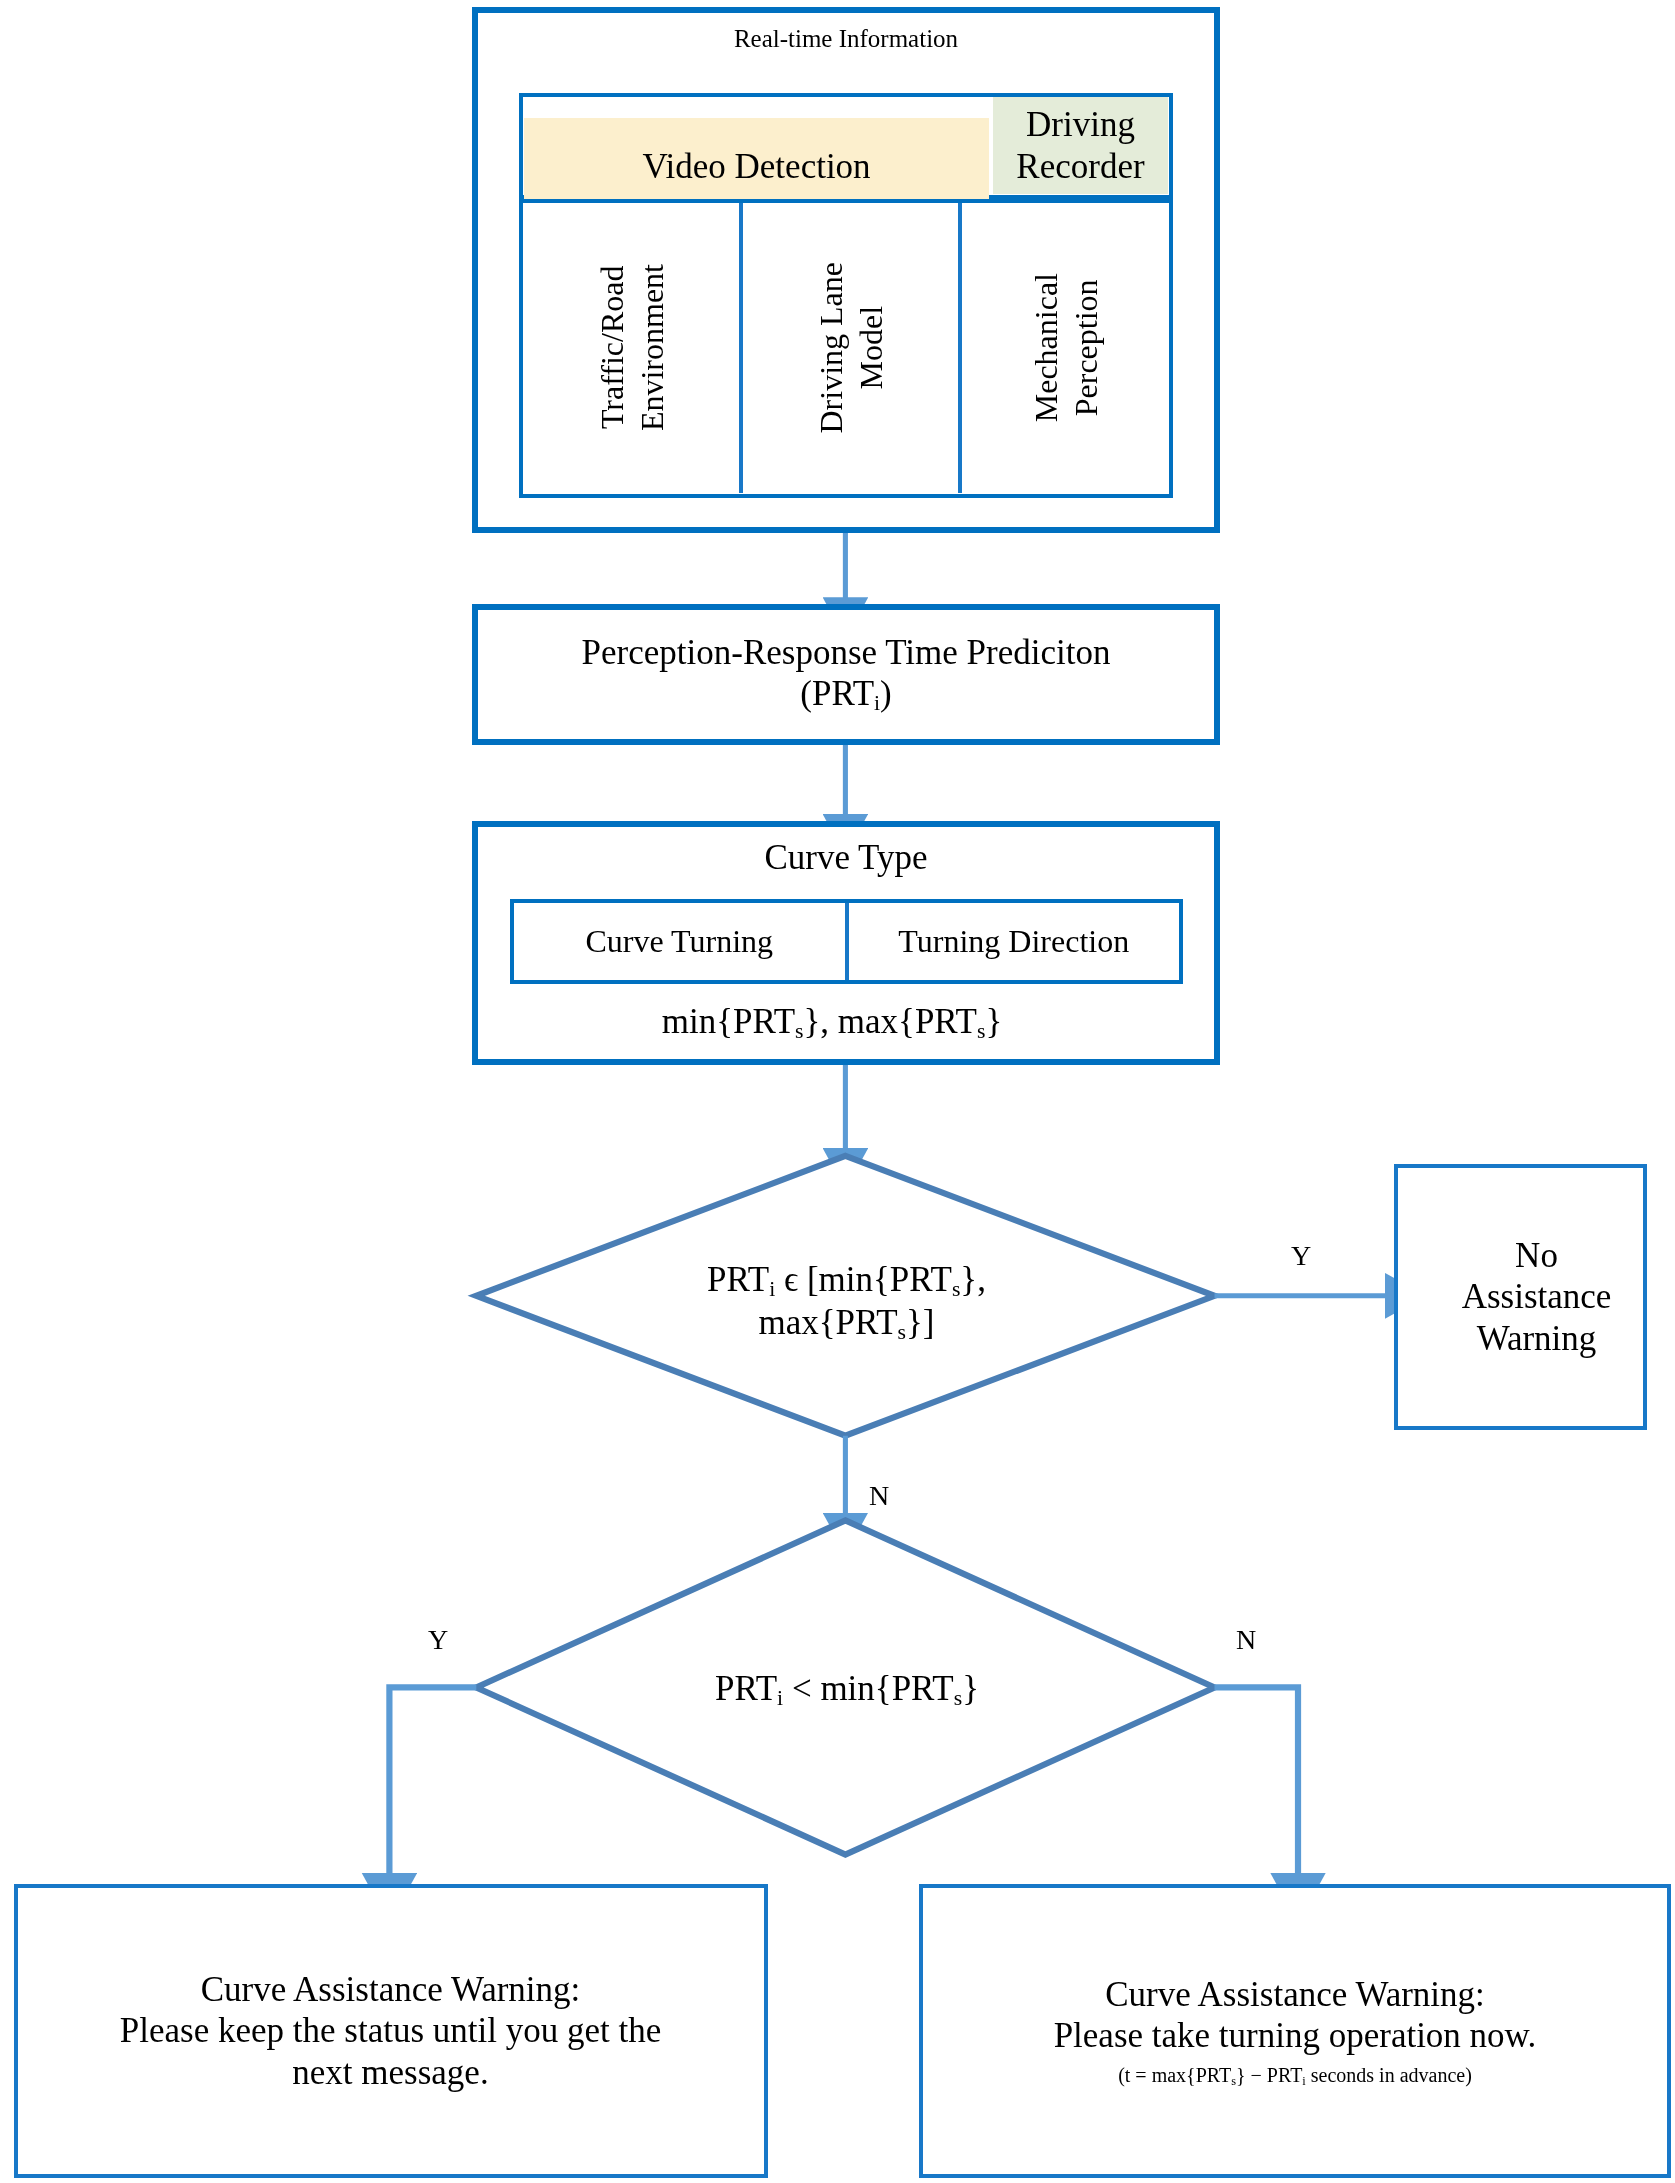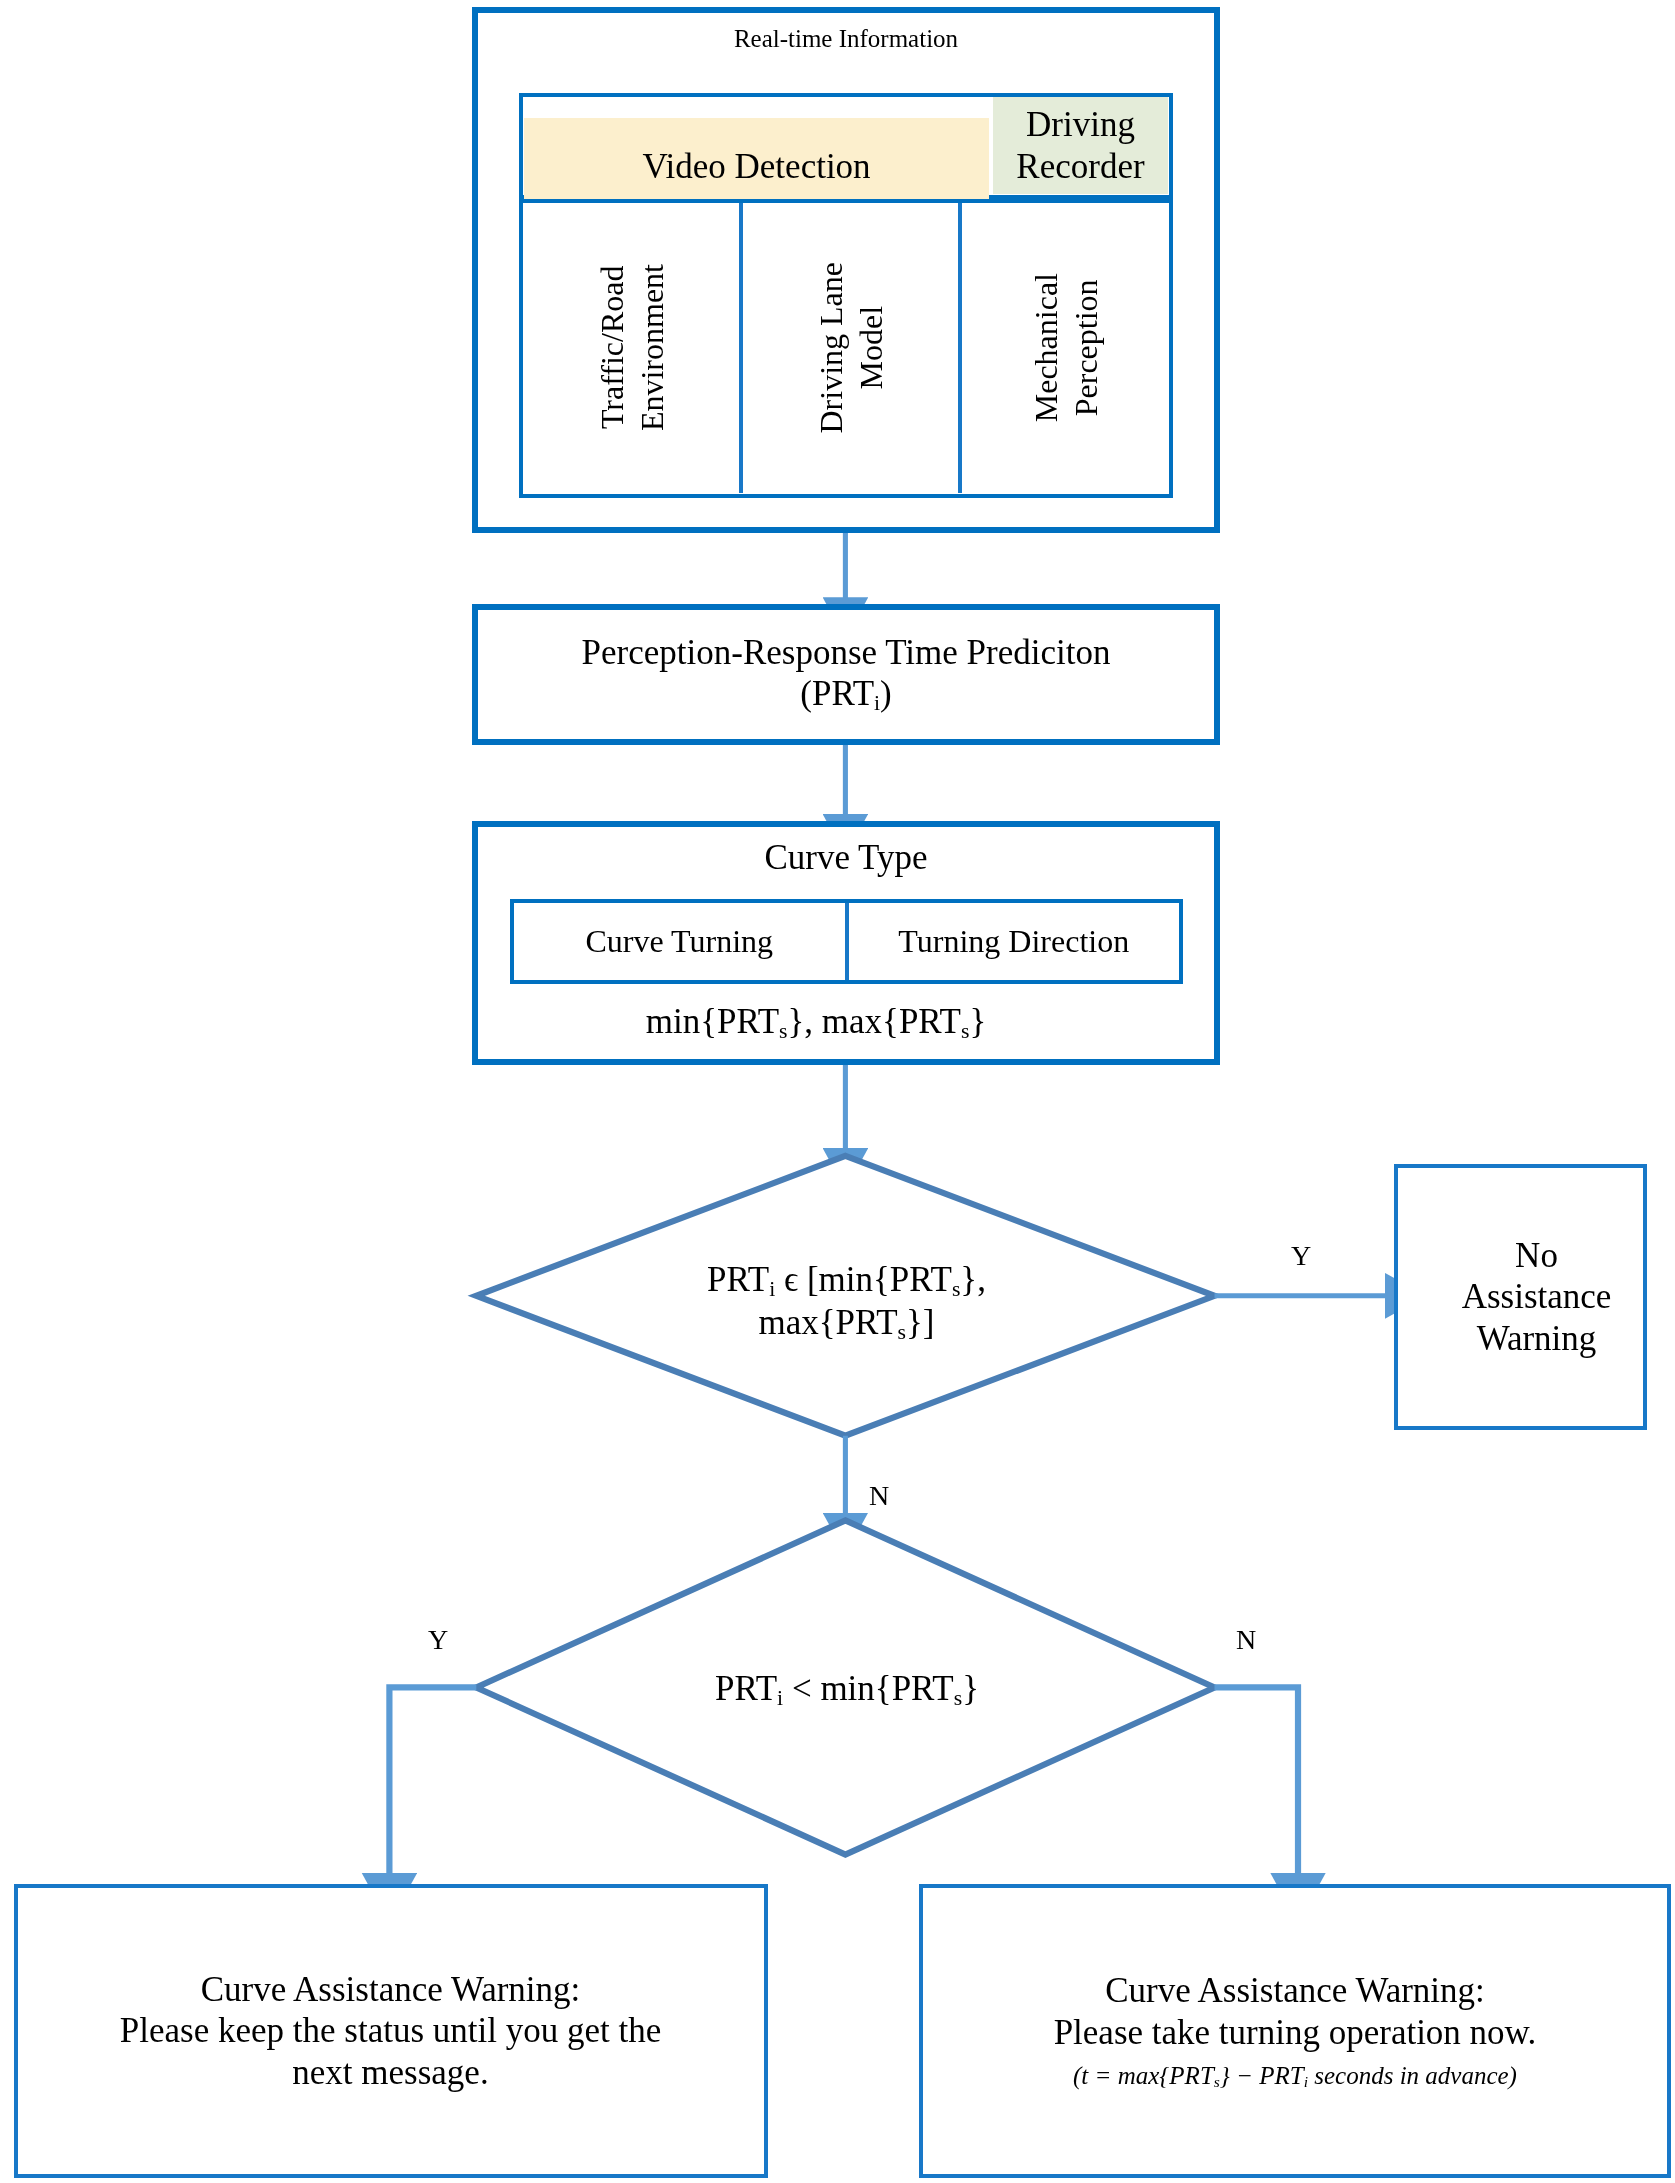--- a/index.html
+++ b/index.html
@@ -47,21 +47,21 @@
   .title-txt{
     position:absolute;
     width:100%;
     text-align:center;
     font-size:25px;
     line-height:1.15;
   }
 
   .lbl{font-size:32px;line-height:1.18;}
   .lbl-lg{font-size:35px;line-height:1.18;}
-  .lbl-xs{font-size:25px;line-height:1.18;font-style:italic;}
+  .lbl-xs{font-size:20px;line-height:1.18;}
 
   
   .vcell{
     position:absolute;
     box-sizing:border-box;
     display:flex;
     align-items:center;
     justify-content:center;
   }
   .vtxt{
@@ -171,21 +171,21 @@
     <div style="display:flex; width:100%; height:100%;">
       <div style="flex:1 1 0; display:flex; align-items:center; justify-content:center; border-right:4px solid #1878C8;">
         <span class="lbl">Curve Turning</span>
       </div>
       <div style="flex:1 1 0; display:flex; align-items:center; justify-content:center;">
         <span class="lbl">Turning Direction</span>
       </div>
     </div>
   </div>
 
-  <div class="node" style="left:480px; top:997px; width:672px; height:51px;">
+  <div class="node" style="left:496px; top:997px; width:672px; height:51px;">
     <div class="ctr">
       <span class="lbl-lg"><span>min{PRT</span><sub>s</sub><span>}, max{PRT</span><sub>s</sub><span>}</span></span>
     </div>
   </div>
 
   <div class="node" style="left:587px; top:1254px; width:519px; height:96px;">
     <div class="ctr" style="flex-direction:column;">
       <div class="lbl-lg"><span>PRT</span><sub>i</sub><span> ϵ [min{PRT</span><sub>s</sub><span>},</span>
       </div>
       <div class="lbl-lg"><span>max{PRT</span><sub>s</sub><span>}]</span>

